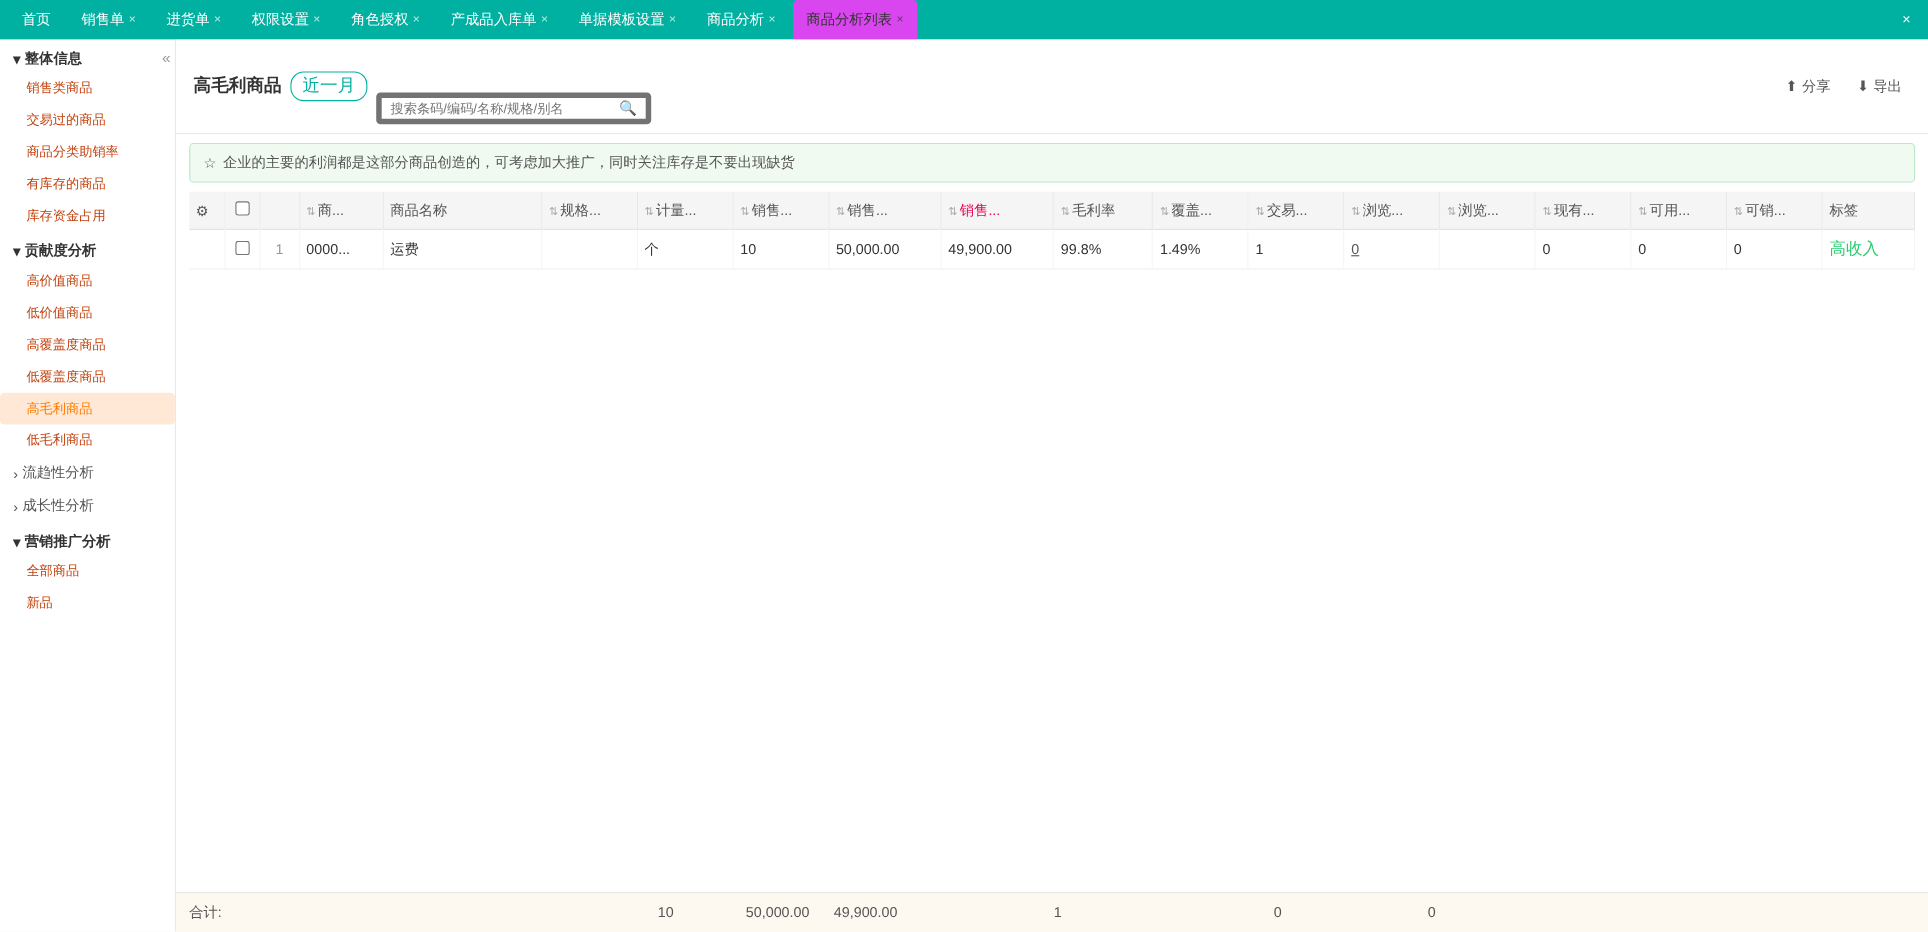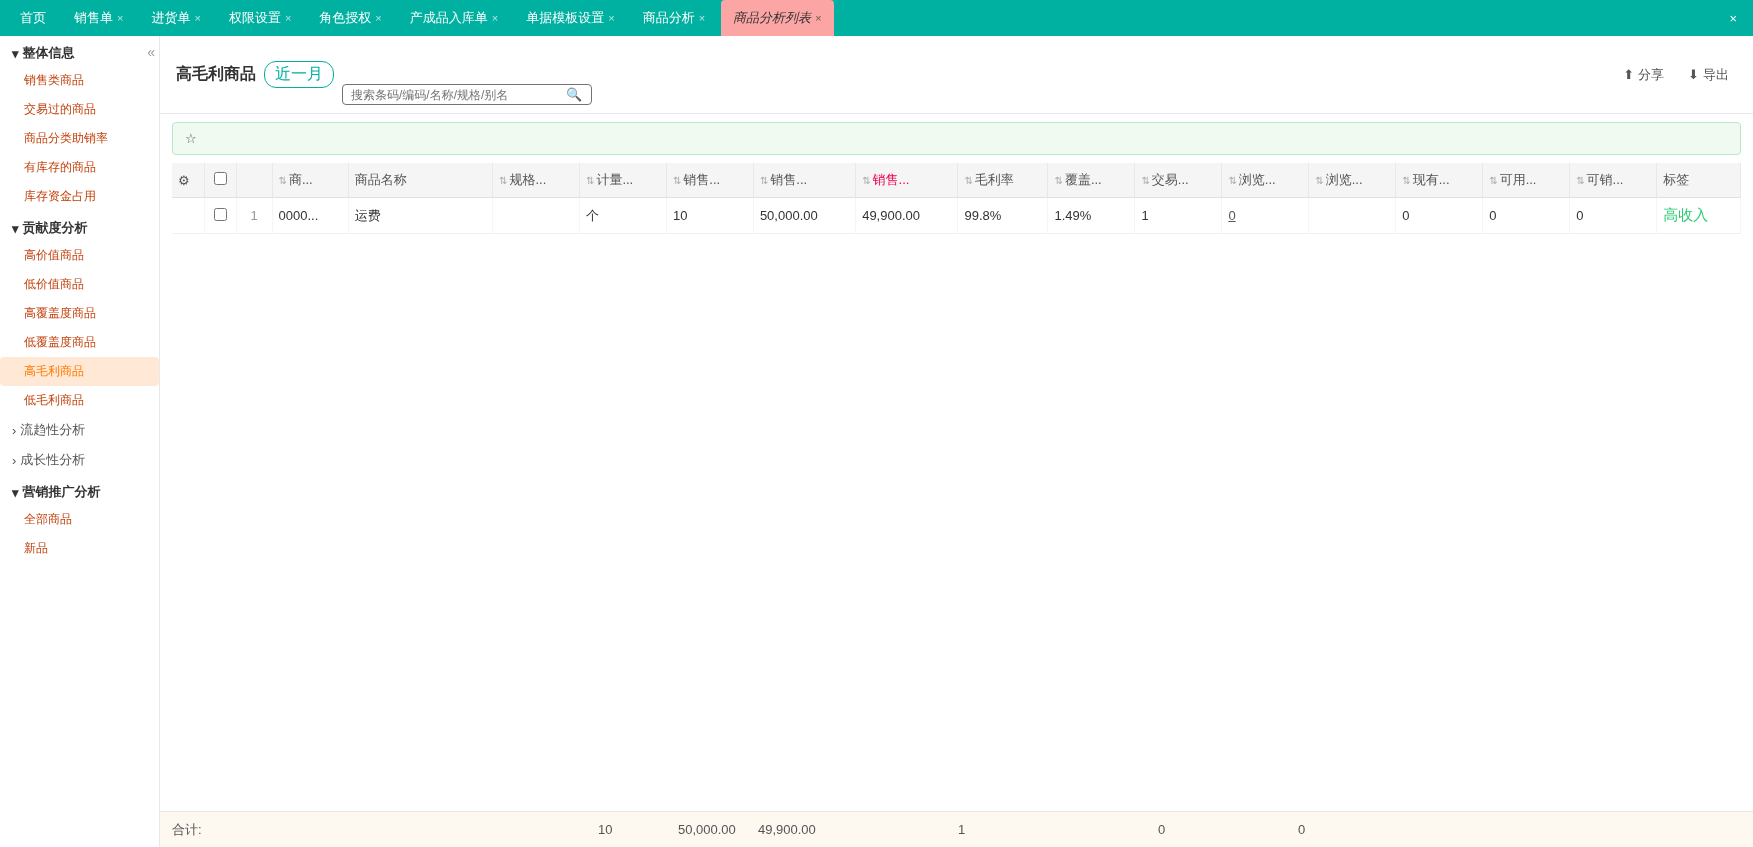--- a/index.html
+++ b/index.html
@@ -19,24 +19,23 @@
       padding: 14px 12px;
       height: 36px;
       display: flex;
       align-items: center;
       cursor: pointer;
       white-space: nowrap;
       gap: 4px;
       font-size: 13px;
     }
     .nav-tab.active {
-      background: #fca5a5;
+      background: #d946ef;
       color: #333;
       border-radius: 4px 4px 0 0;
-      font-style: italic;
     }
     .nav-tab .close-x {
       font-size: 11px;
       opacity: 0.7;
       cursor: pointer;
     }
     .nav-close-btn {
       margin-left: auto;
       color: #fff;
       cursor: pointer;
@@ -127,21 +126,21 @@
       border: 1px solid #00b0a0;
       color: #00b0a0;
       border-radius: 12px;
       padding: 2px 10px;
       cursor: pointer;
       font-size: 16px;
     }
     .search-box {
       display: flex;
       align-items: center;
-      border: 1px solid #737373;
+      border: 5px solid #737373;
       border-radius: 4px;
       padding: 2px 8px;
       gap: 4px;
       flex: 1;
       max-width: 250px;
       margin-top: 40px;
     }
     .search-box input {
       border: none;
       outline: none;
@@ -361,20 +360,21 @@
         </div>
         <div class="action-btn">
           <span>⬇</span>
           <span>导出</span>
         </div>
       </div>
     </div>
 
     <div class="info-bar">
       <span>☆</span>
+      <span>企业的主要的利润都是这部分商品创造的，可考虑加大推广，同时关注库存是不要出现缺货</span>
     </div>
 
     <div class="table-container">
       <table>
         <thead>
           <tr>
             <th style="width:32px;">⚙</th>
             <th class="checkbox-col"><input type="checkbox" style=""></th>
             <th class="num-col"></th>
             <th><span class="col-sort">⇅</span><span>商...</span></th>

